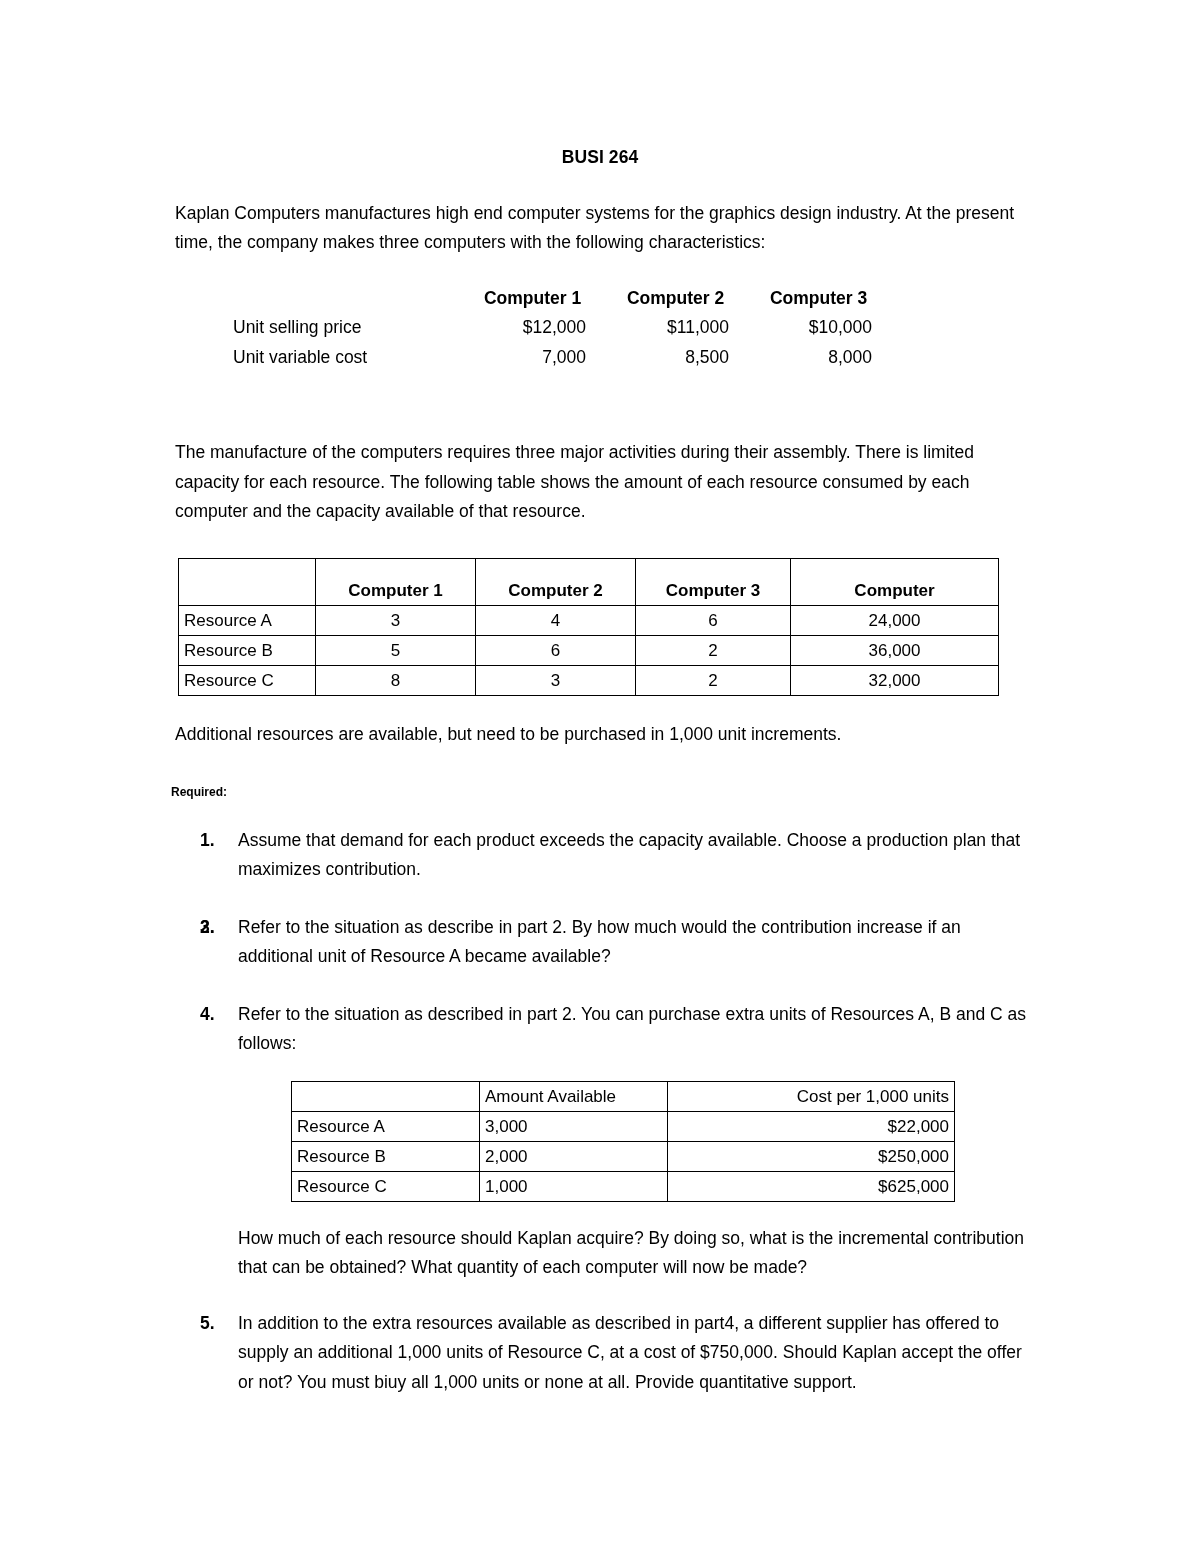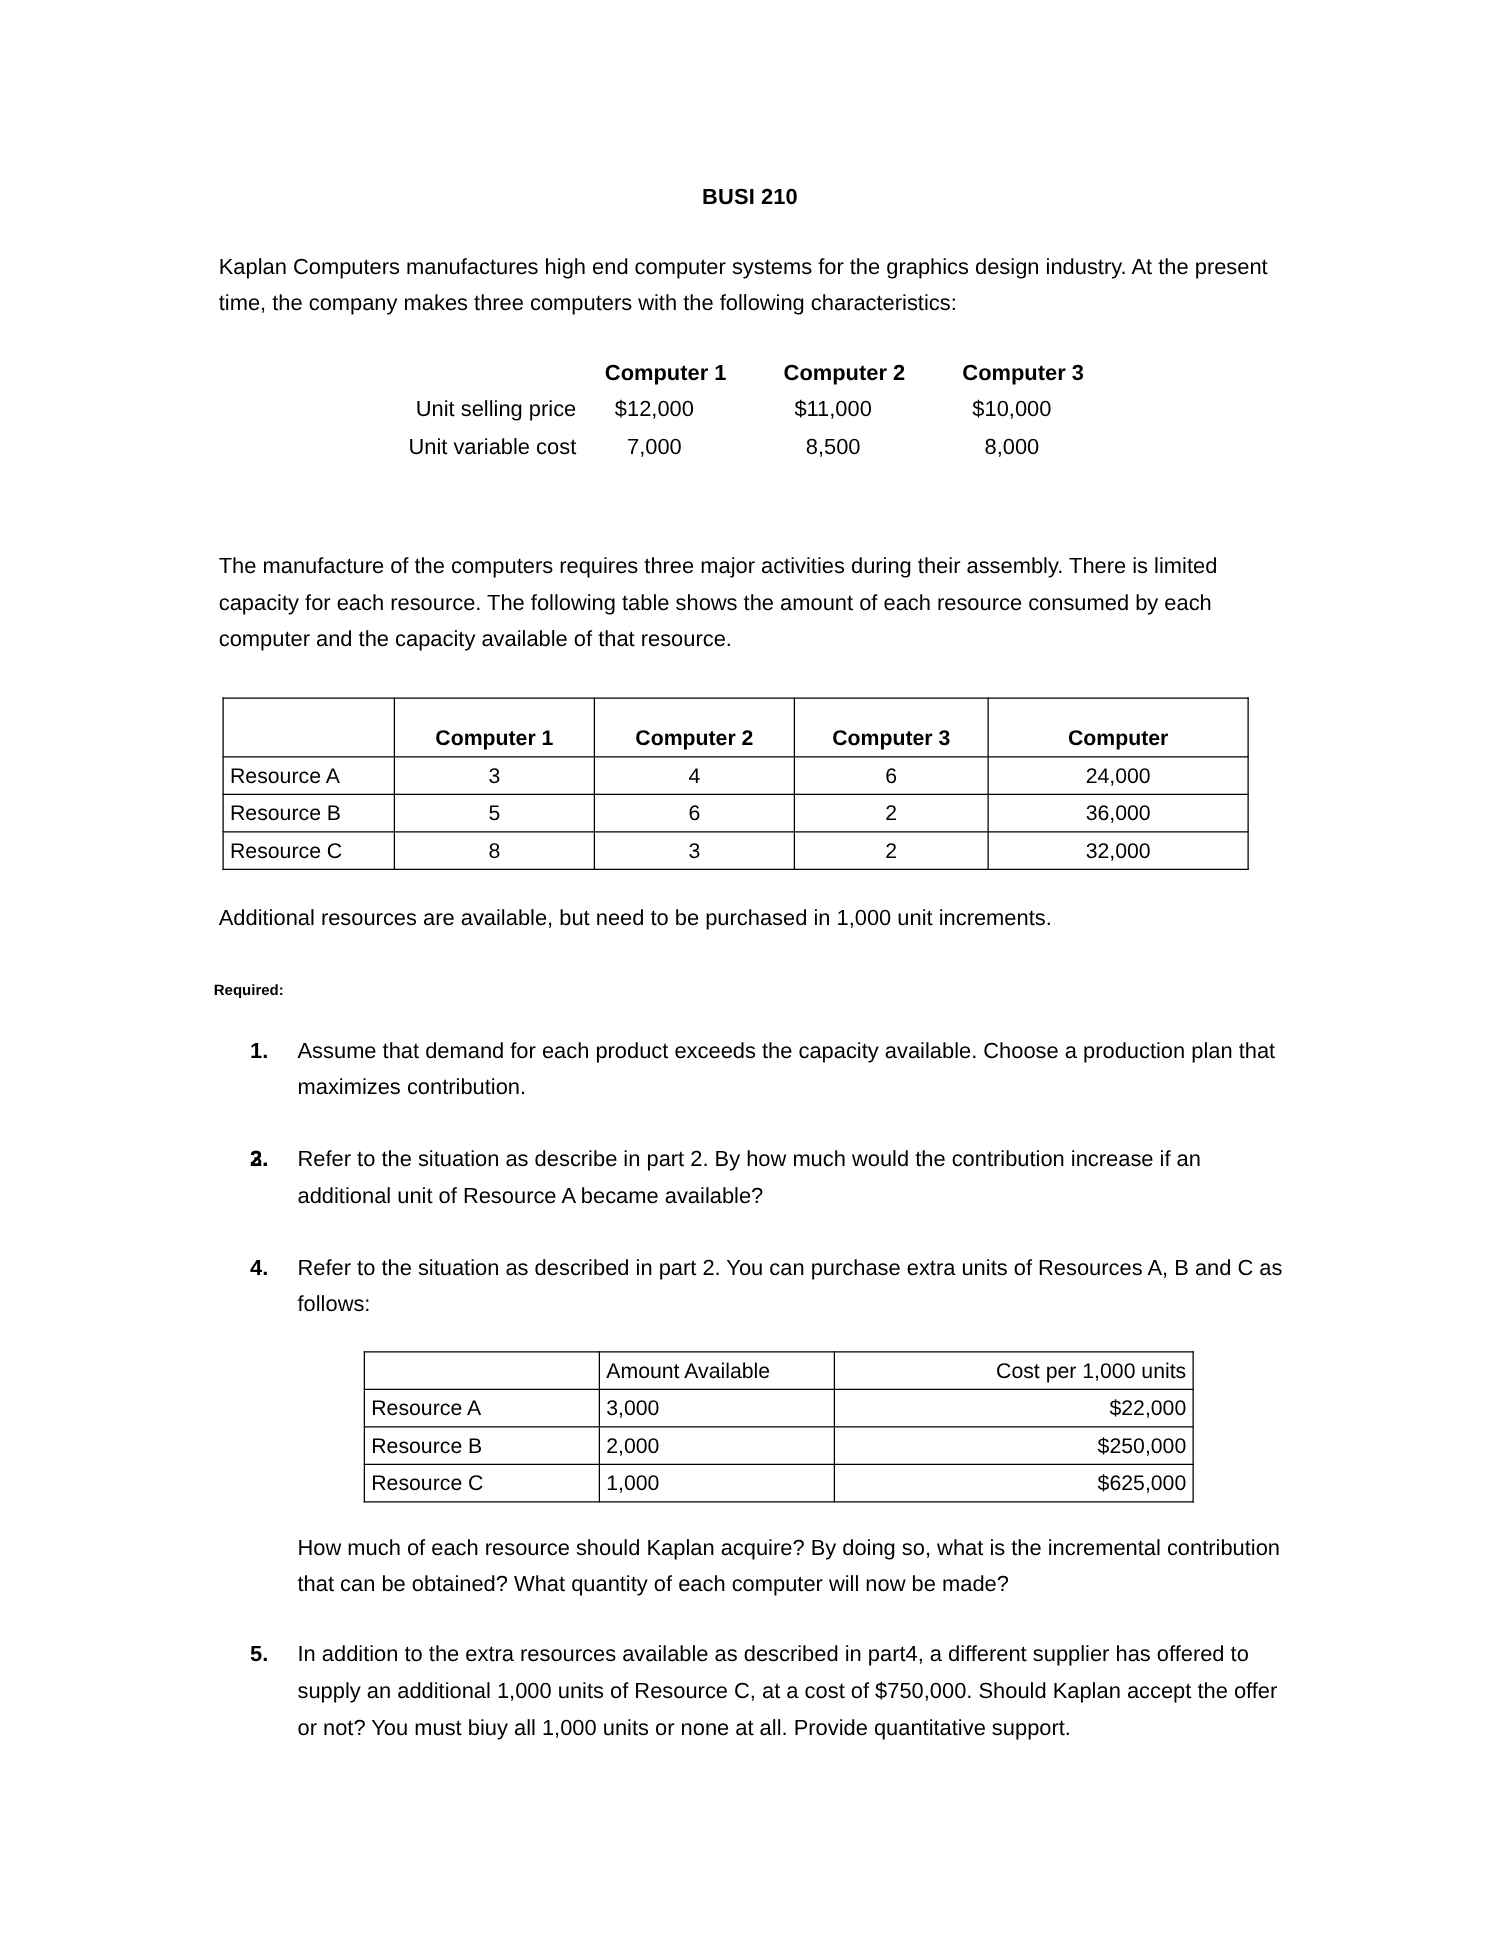--- a/index.html
+++ b/index.html
@@ -58,32 +58,32 @@
   }
   table.plain th,
   table.plain td {
     padding: 0;
     font-weight: normal;
     white-space: nowrap;
   }
   table.plain th.label-col,
   table.plain td.label-col {
     width: 290px;
-    text-align: right;
+    text-align: left;
     padding-left: 62px;
     box-sizing: border-box;
   }
   table.plain th.num-col {
     width: 143px;
     text-align: center;
     font-weight: bold;
   }
   table.plain td.num-col {
     width: 143px;
-    text-align: center;
+    text-align: right;
     padding-right: 18px;
     box-sizing: border-box;
   }
 
   
   table.grid {
     border-collapse: collapse;
     font-size: 17px;
     table-layout: fixed;
   }
@@ -154,21 +154,21 @@
     font-weight: bold;
     line-height: 29.5px;
   }
 </style>
 </head>
 <body>
 
 <div class="page">
   <div class="content">
 
-    <div class="doc-title">BUSI 210</div>
+    <div class="doc-title">BUSI 264</div>
 
     <div class="gap-intro"></div>
     <p class="para">Kaplan Computers manufactures high end computer systems for the graphics design industry.  At the present time, the company makes three computers with the following characteristics:</p>
 
     <div class="gap-after-intro"></div>
 
     <table class="plain">
       <thead>
         <tr>
           <th class="label-col"></th>

